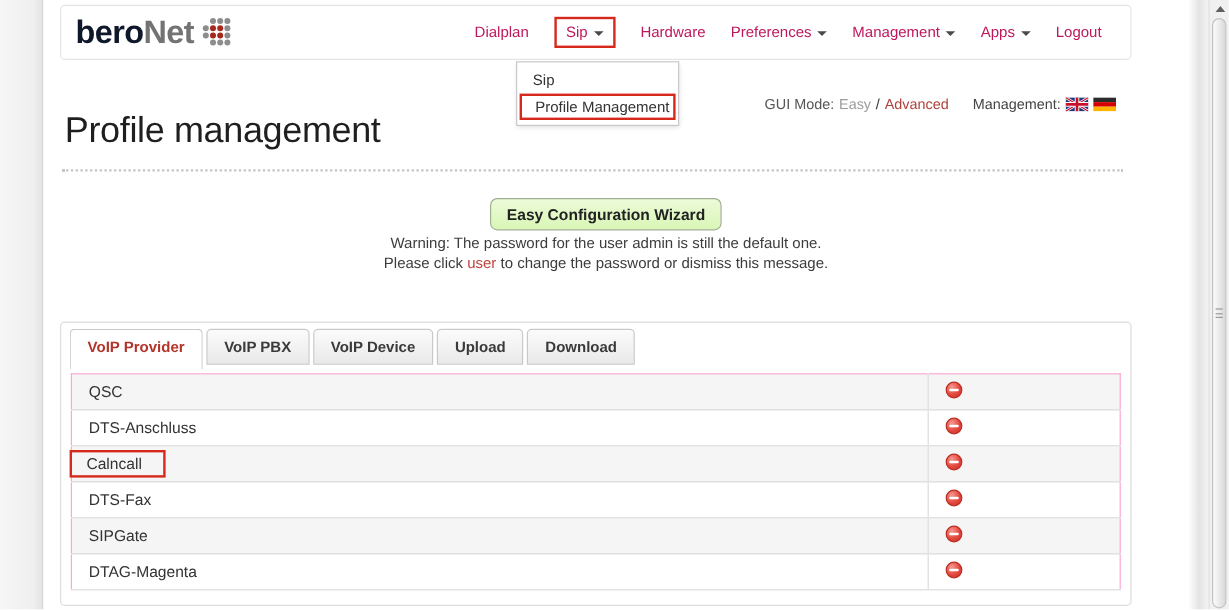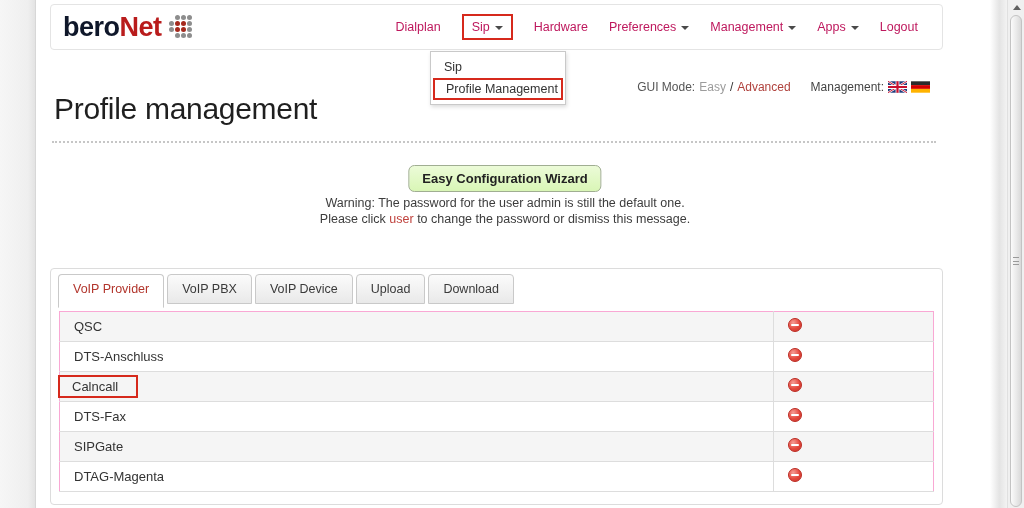--- a/index.html
+++ b/index.html
@@ -30,21 +30,21 @@
     border-top:1px solid #9a9a9a; border-bottom:1px solid #9a9a9a; }
   .scroll-grip::after { content:""; position:absolute; left:0; top:3px; width:6px; height:1px; background:#9a9a9a; }
 
   
   .navbar { position:absolute; left:50px; top:4px; width:893px; height:46px;
     background:#fff; border:1px solid #e4e4e4; border-radius:4px;
     display:flex; align-items:center; justify-content:space-between; padding:0 24px 0 12px; }
   .logo { display:flex; align-items:center; cursor:pointer; }
   .logo-text { font-size:27px; font-weight:bold; letter-spacing:-0.5px; line-height:1; }
   .logo-bero { color:#0f172a; }
-  .logo-net  { color:#b91c1c; }
+  .logo-net  { color:#737373; }
   .dot-matrix { display:grid; grid-template-columns:repeat(4,6px); grid-auto-rows:6px; margin-left:7px; }
   .dot { width:5px; height:5px; border-radius:50%; }
   .dot.g { background:#8d8d8d; } .dot.r { background:#a5291d; } .dot.e { background:transparent; }
 
   .menu { display:flex; align-items:center; gap:21px; font-size:12.5px; color:#be185d; }
   .nav-item { display:flex; align-items:center; gap:5px; cursor:pointer; white-space:nowrap; }
   .caret { width:0; height:0; border-left:4px solid transparent; border-right:4px solid transparent;
     border-top:4px solid #4a4a4a; margin-top:2px; }
   .hl-red { border:2px solid #d6291c; }
   .sip-wrap { padding:4px 8px; }
@@ -79,21 +79,21 @@
 
   
   .warning { position:absolute; left:0; top:195px; width:1010px; text-align:center;
     font-size:12.5px; color:#3c3c3c; line-height:16px; }
   .warn-link { color:#c0433e; cursor:pointer; }
 
   
   .panel { position:absolute; left:50px; top:268px; width:893px; height:237px;
     background:#fff; border:1px solid #dcdcdc; border-radius:4px; }
   .tabs { display:flex; align-items:flex-start; padding:5px 0 0 7px; height:34px; }
-  .tab { font-size:12.5px; font-weight:normal; color:#3a3a3a; padding:7px 14px;
+  .tab { font-size:12.5px; font-weight:bold; color:#3a3a3a; padding:7px 14px;
     border:1px solid #c9c9c9; border-radius:4px 4px 0 0;
     background:linear-gradient(#fbfbfb,#e9e9e9); margin-right:3px; cursor:pointer; white-space:nowrap; }
   .tab.active { background:#fff; color:#b2352c; border-bottom:1px solid transparent; padding-bottom:11px; }
 
   
   .table-wrap { margin:8px 8px 0 8px; }
   table.profiles { width:100%; border-collapse:collapse; border:1px solid #f9a8d4;
     font-size:13px; color:#333; }
   table.profiles td { padding:6px 14px; border-bottom:1px solid #ddd; height:27px; }
   table.profiles tr:nth-child(odd) td { background:#f5f5f5; }

